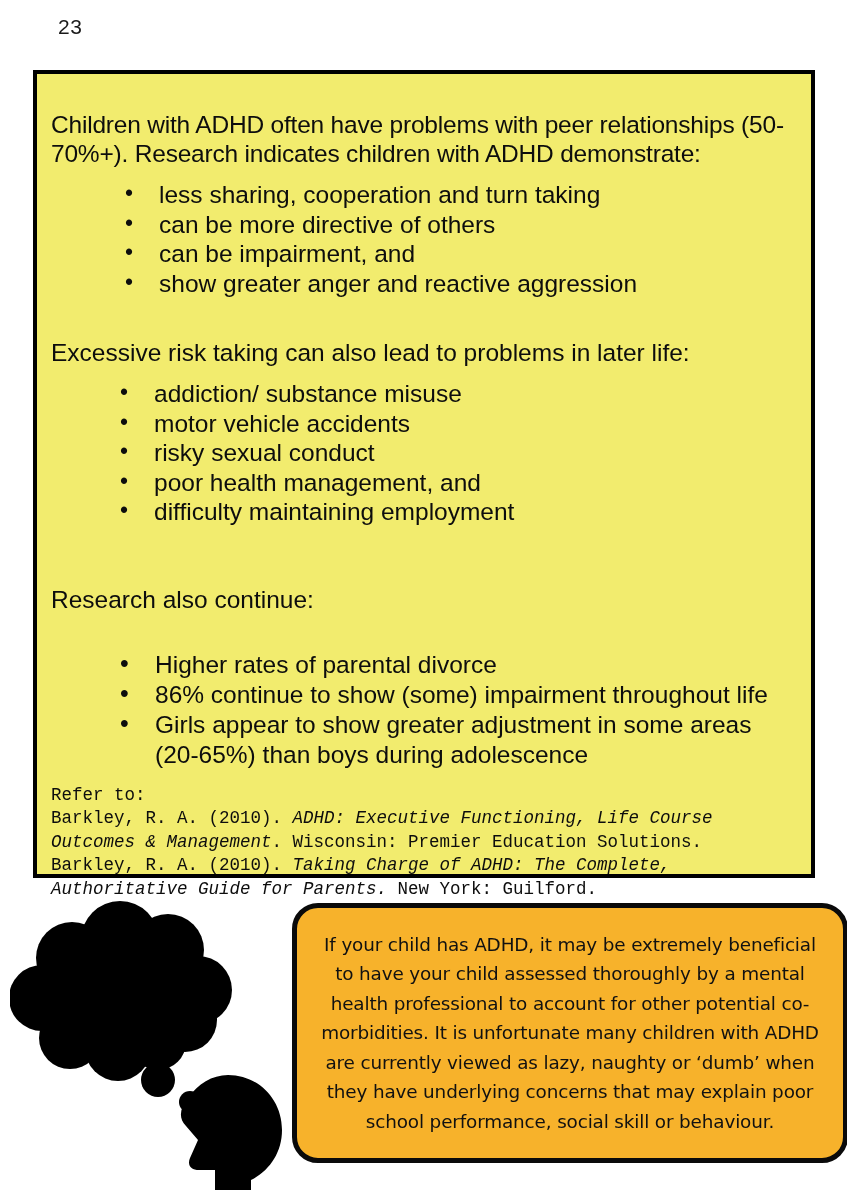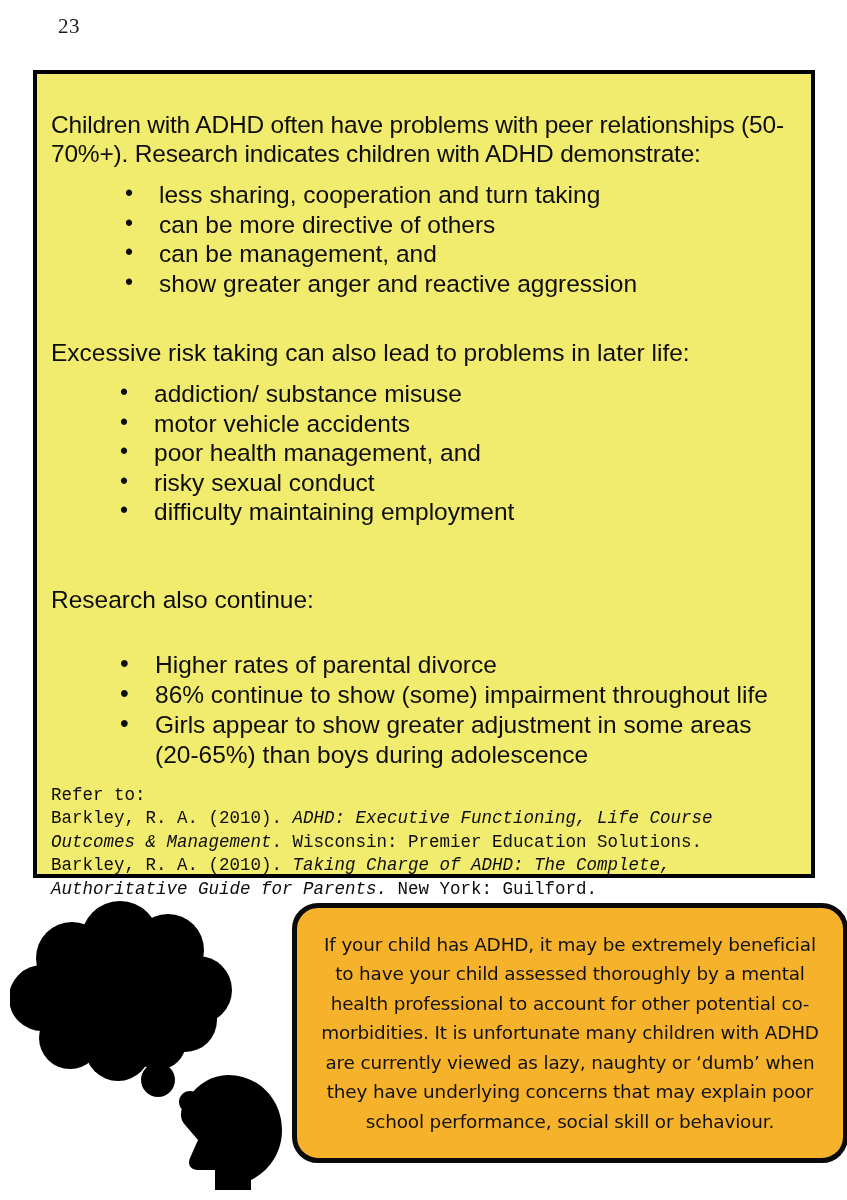--- a/index.html
+++ b/index.html
@@ -15,21 +15,21 @@
     overflow: hidden;
     font-family: "Liberation Sans", sans-serif;
     color: #000000;
   }
 
   
   .page-number {
     position: absolute;
     left: 58px;
     top: 16px;
-    font-family: Liberation Serif, serif;
+    font-family: Liberation Sans, sans-serif;
     font-size: 21px;
     line-height: 1;
     color: #1a1a1a;
     letter-spacing: .5px;
   }
 
   
   .yellow-box {
     position: absolute;
     left: 33px;
@@ -155,33 +155,33 @@
 <div class="page-number">23</div>
 
 <div class="yellow-box">
   <div class="yellow-inner">
 
     <p class="para tight">Children with ADHD often have problems with peer relationships (50-70%+). Research indicates children with ADHD demonstrate:</p>
 
     <ul class="bullets indent-a">
       <li>less sharing, cooperation and turn taking</li>
       <li>can be more directive of others</li>
-      <li>can be management, and</li>
+      <li>can be impairment, and</li>
       <li>show greater anger and reactive aggression</li>
     </ul>
 
     <div class="spacer-md"></div>
 
     <p class="para">Excessive risk taking can also lead to problems in later life:</p>
 
     <ul class="bullets indent-b">
       <li>addiction/ substance misuse</li>
       <li>motor vehicle accidents</li>
+      <li>risky sexual conduct</li>
       <li>poor health management, and</li>
-      <li>risky sexual conduct</li>
       <li>difficulty maintaining employment</li>
     </ul>
 
     <div class="spacer-lg"></div>
 
     <p class="para">Research also continue:</p>
 
     <div class="spacer-xl"></div>
 
     <ul class="bullets indent-c">

